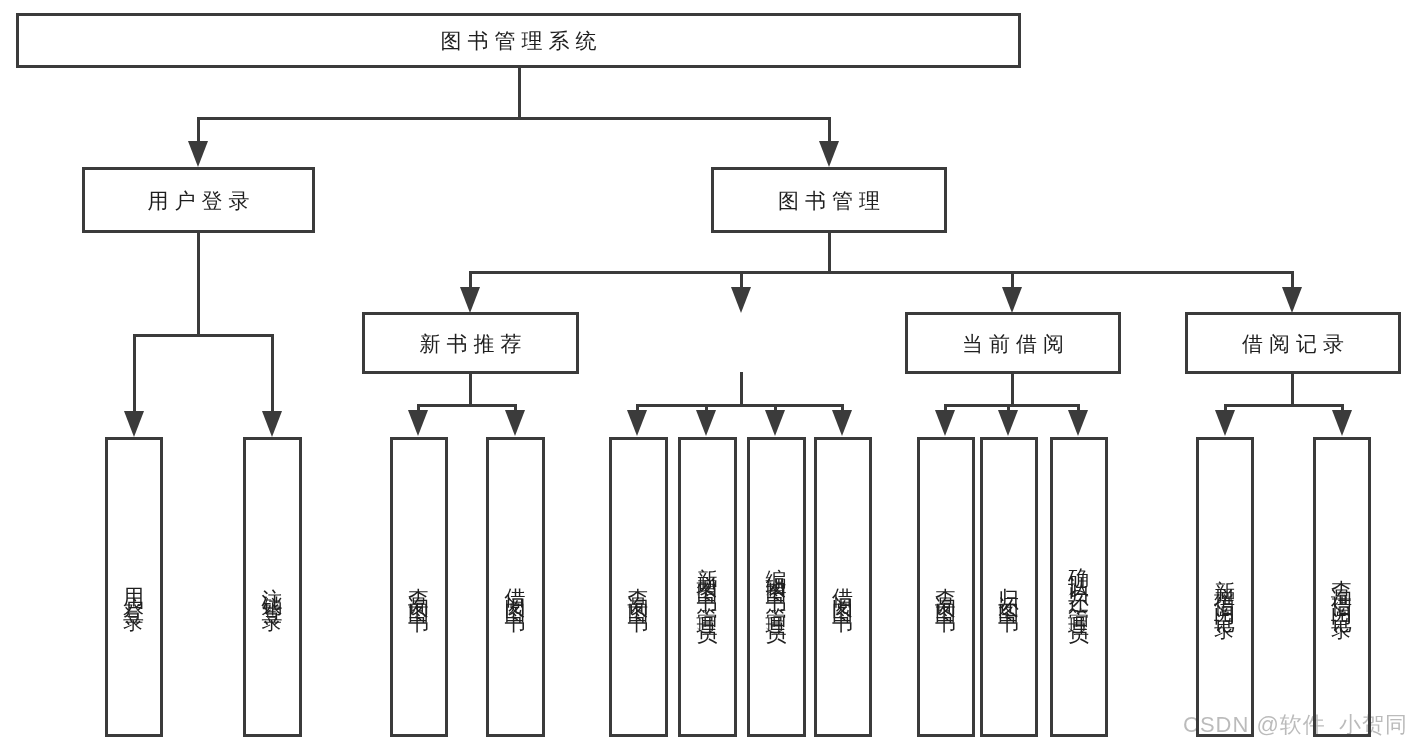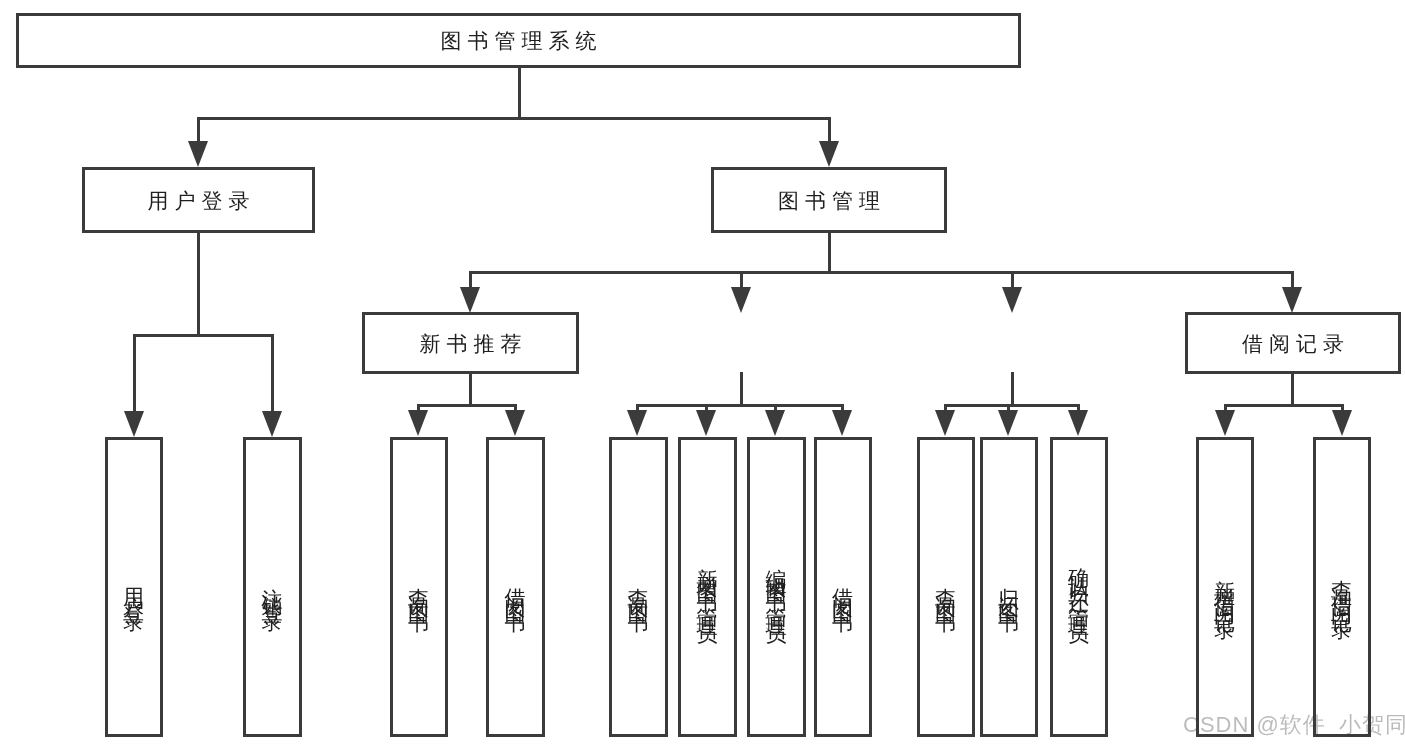--- a/index.html
+++ b/index.html
@@ -87,20 +87,23 @@
 
   <div class="box" style="left:362px; top:312px; width:217px; height:62px;">
     <span class="hlabel">新书推荐</span>
   </div>
 
   <div class="box" style="left:711px; top:167px; width:236px; height:66px;">
     <span class="hlabel">图书管理</span>
   </div>
 
 
+  <div class="box" style="left:905px; top:312px; width:216px; height:62px;">
+    <span class="hlabel">当前借阅</span>
+  </div>
 
   <div class="box" style="left:1185px; top:312px; width:216px; height:62px;">
     <span class="hlabel">借阅记录</span>
   </div>
 
   <div class="box vbox" style="left:105px; width:58px;">
     <span class="vlabel">用户登录</span>
   </div>
 
   <div class="box vbox" style="left:243px; width:59px;">

